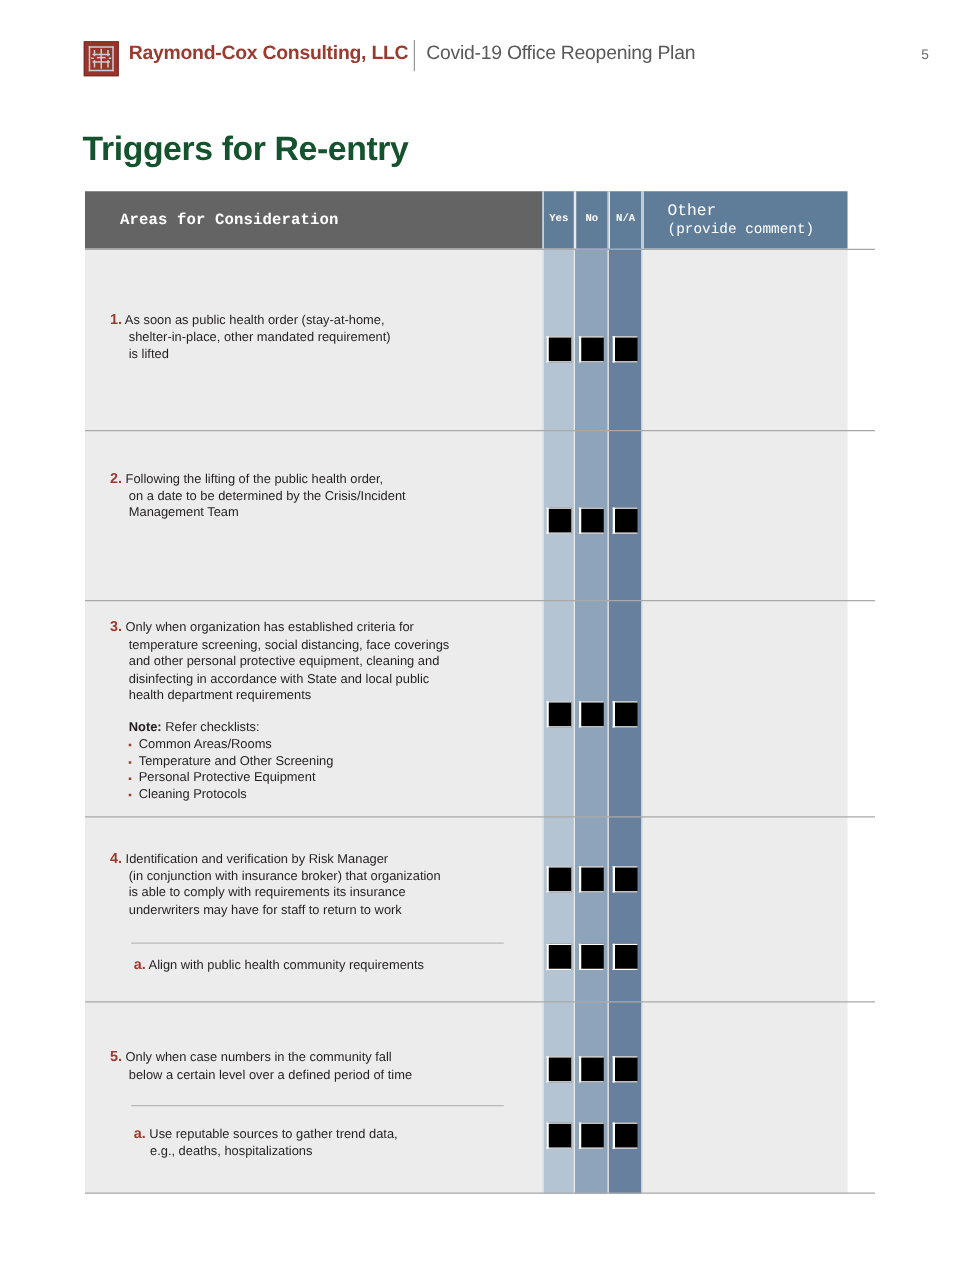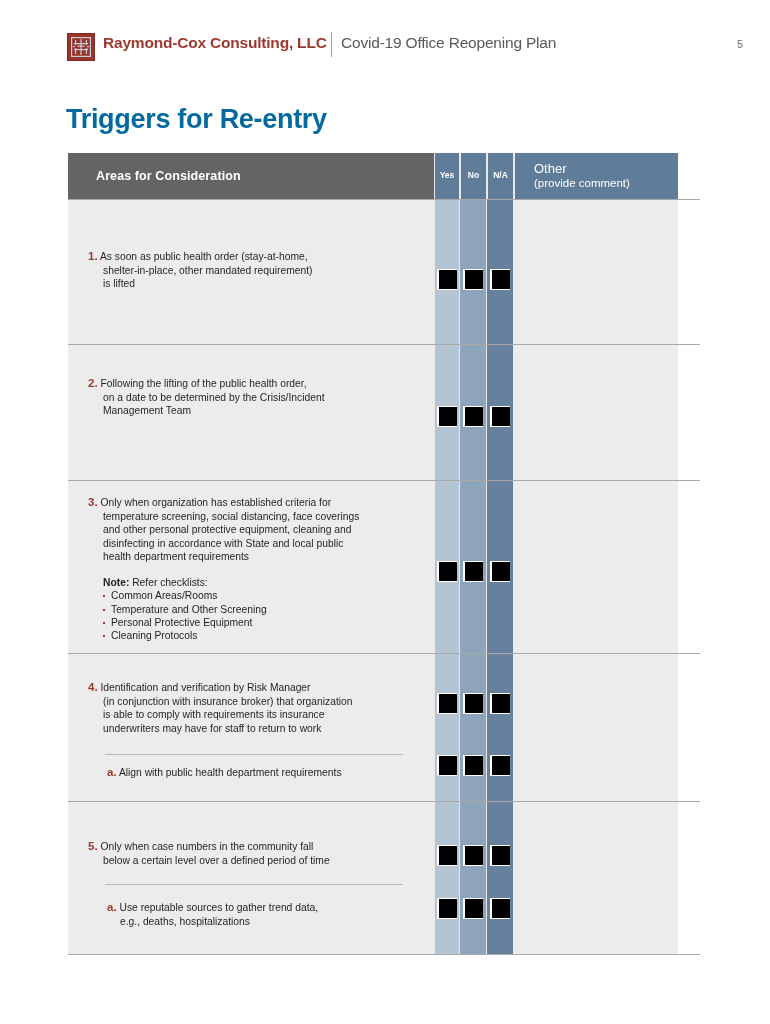--- a/index.html
+++ b/index.html
@@ -65,21 +65,21 @@
     font-size: 11px;
     color: #6b6b6b;
   }
 
   
   .section-title {
     position: absolute;
     left: 66px; top: 104px;
     font-size: 27px;
     font-weight: bold;
-    color: #0369a1;
+    color: #14532d;
     letter-spacing: -0.3px;
   }
 
   
   .tbl {
     position: absolute;
     left: 68px; top: 153px;
     width: 632px;
     height: 802px;
   }
@@ -89,20 +89,21 @@
   .col-yes    { left: 366px; width: 26px; }
   .col-no     { left: 392px; width: 27px; }
   .col-na     { left: 419px; width: 27px; }
   .col-other  { left: 446px; width: 164px; }
 
   .hdr {
     position: absolute;
     left: 0; top: 0;
     width: 632px;
     height: 46px;
+    font-family: Liberation Mono, monospace;
   }
   .hdr-cell {
     position: absolute;
     top: 0;
     height: 46px;
     box-sizing: border-box;
   }
   .hdr-areas {
     background: #646464;
   }
@@ -371,21 +372,21 @@
     <div class="item-body" style="padding-left:15px">
       <div>(in conjunction with insurance broker) that organization</div>
       <div>is able to comply with requirements its insurance</div>
       <div>underwriters may have for staff to return to work</div>
     </div>
   </div>
   <div class="sub-divider" style="left:37px; top:601px; width:298px"></div>
   <div class="row-text" style="top:613px">
     <div class="item-body sub-hang" style="padding-left:32px; text-indent:-13px">
       <span class="item-num">a.</span>
-      <span>Align with public health department requirements</span>
+      <span>Align with public health community requirements</span>
     </div>
   </div>
   <div class="cbx" style="left:369px; top:540px"></div>
   <div class="cbx" style="left:395px; top:540px"></div>
   <div class="cbx" style="left:422px; top:540px"></div>
   <div class="cbx" style="left:369px; top:602px"></div>
   <div class="cbx" style="left:395px; top:602px"></div>
   <div class="cbx" style="left:422px; top:602px"></div>
 
   <div class="row-sep" style="top:648px"></div>

